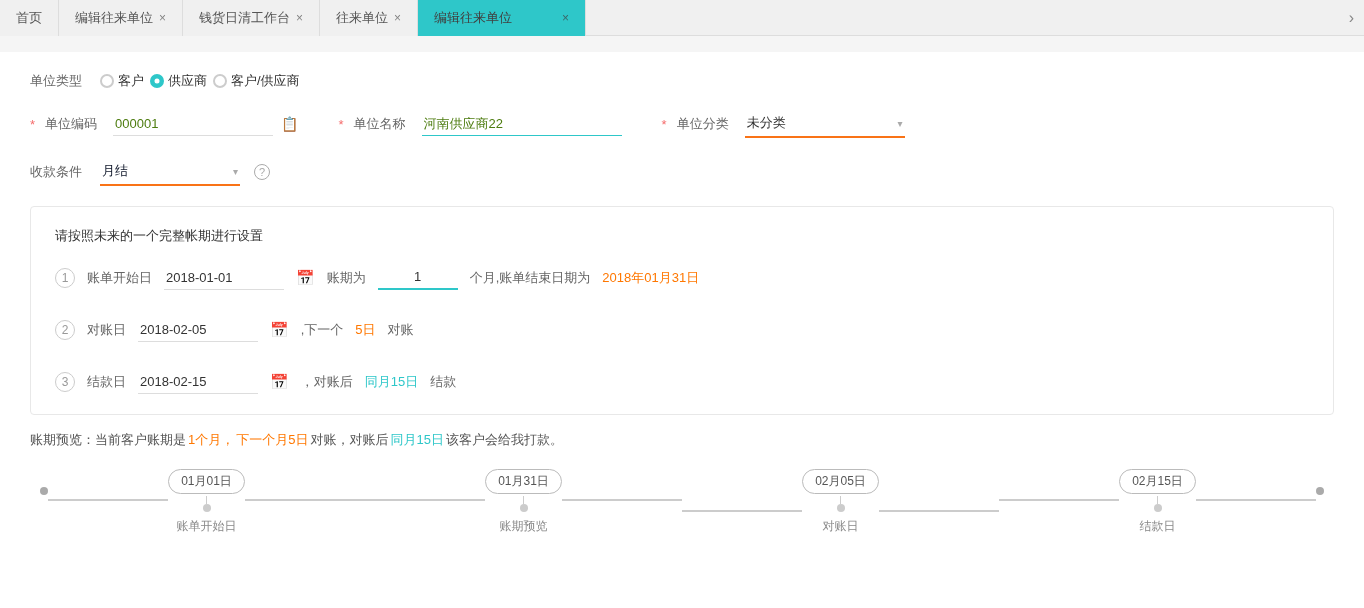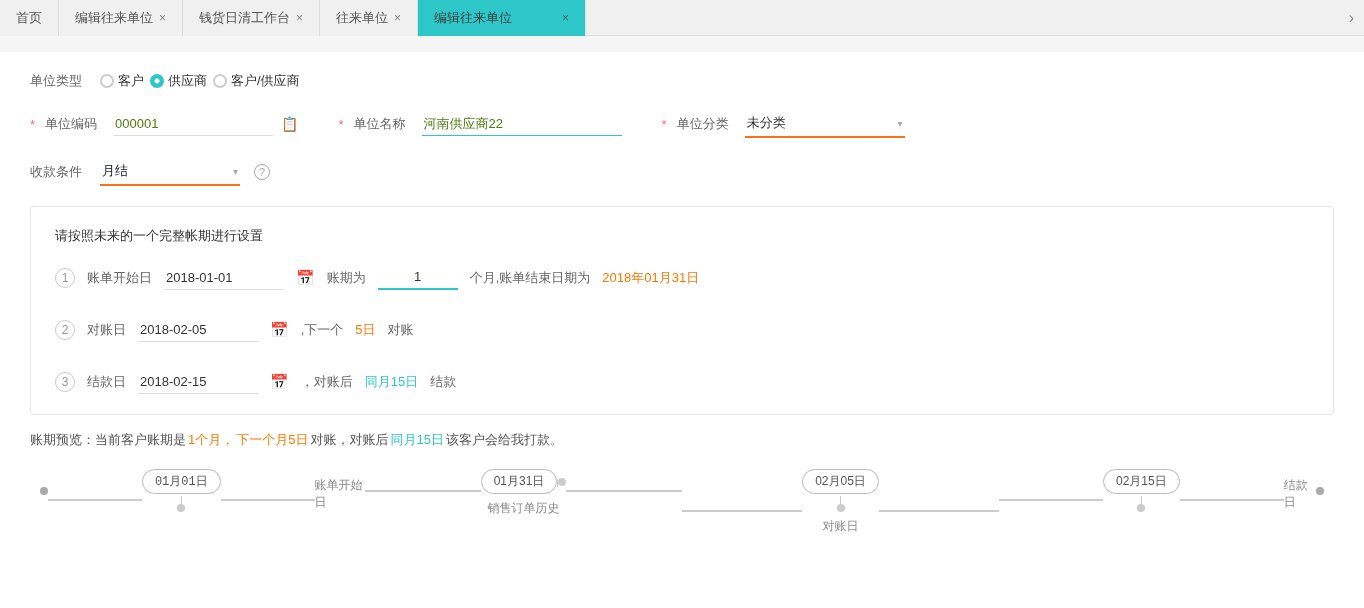--- a/index.html
+++ b/index.html
@@ -374,60 +374,60 @@
     <span class="highlight-teal">同月15日</span>
     <span>该客户会给我打款。</span>
   </div>
 
   <div style="display:flex; align-items:flex-start; width:100%; padding: 0 10px;">
 
     <div style="display:flex;flex-direction:column;align-items:center;padding-top:18px;">
       <div style="width:8px;height:8px;border-radius:50%;background:#aaa;"></div>
     </div>
 
-    <div style="flex:1;display:flex;flex-direction:row;align-items:center;font-family:Liberation Mono, monospace;">
+    <div style="flex:1;display:flex;flex-direction:column;align-items:center;">
       <div style="display:flex;align-items:center;width:100%;">
         <div style="flex:1;height:2px;background:#ccc;margin-top:18px;"></div>
         <div style="display:flex;flex-direction:column;align-items:center;">
           <div style="border:1px solid #bbb;border-radius:20px;padding:3px 12px;font-size:12px;color:#555;background:#fff;white-space:nowrap;">01月01日</div>
           <div style="width:1px;height:8px;background:#ccc;margin-top:2px;"></div>
           <div style="width:8px;height:8px;border-radius:50%;background:#ccc;"></div>
         </div>
         <div style="flex:1;height:2px;background:#ccc;margin-top:18px;"></div>
       </div>
       <div style="font-size:12px;color:#888;margin-top:6px;">账单开始日</div>
     </div>
 
     <div style="flex:1;display:flex;flex-direction:column;align-items:center;">
       <div style="display:flex;align-items:center;width:100%;">
         <div style="flex:1;height:2px;background:#ccc;margin-top:18px;"></div>
-        <div style="display:flex;flex-direction:row;align-items:center;">
+        <div style="display:flex;flex-direction:column;align-items:center;">
           <div style="border:1px solid #bbb;border-radius:20px;padding:3px 12px;font-size:12px;color:#555;background:#fff;white-space:nowrap;">01月31日</div>
           <div style="width:1px;height:8px;background:#ccc;margin-top:2px;"></div>
           <div style="width:8px;height:8px;border-radius:50%;background:#ccc;"></div>
         </div>
         <div style="flex:1;height:2px;background:#ccc;margin-top:18px;"></div>
       </div>
-      <div style="font-size:12px;color:#888;margin-top:6px;">销售订单历史</div>
+      <div style="font-size:12px;color:#888;margin-top:6px;">账期预览</div>
     </div>
 
     <div style="flex:1;display:flex;flex-direction:column;align-items:center;">
       <div style="display:flex;align-items:flex-end;width:100%;">
         <div style="flex:1;height:2px;background:#ccc;margin-top:18px;"></div>
         <div style="display:flex;flex-direction:column;align-items:center;">
           <div style="border:1px solid #bbb;border-radius:20px;padding:3px 12px;font-size:12px;color:#555;background:#fff;white-space:nowrap;">02月05日</div>
           <div style="width:1px;height:8px;background:#ccc;margin-top:2px;"></div>
           <div style="width:8px;height:8px;border-radius:50%;background:#ccc;"></div>
         </div>
         <div style="flex:1;height:2px;background:#ccc;margin-top:18px;"></div>
       </div>
       <div style="font-size:12px;color:#888;margin-top:6px;">对账日</div>
     </div>
 
-    <div style="flex:1;display:flex;flex-direction:row;align-items:center;">
+    <div style="flex:1;display:flex;flex-direction:column;align-items:center;">
       <div style="display:flex;align-items:center;width:100%;">
         <div style="flex:1;height:2px;background:#ccc;margin-top:18px;"></div>
         <div style="display:flex;flex-direction:column;align-items:center;">
           <div style="border:1px solid #bbb;border-radius:20px;padding:3px 12px;font-size:12px;color:#555;background:#fff;white-space:nowrap;">02月15日</div>
           <div style="width:1px;height:8px;background:#ccc;margin-top:2px;"></div>
           <div style="width:8px;height:8px;border-radius:50%;background:#ccc;"></div>
         </div>
         <div style="flex:1;height:2px;background:#ccc;margin-top:18px;"></div>
       </div>
       <div style="font-size:12px;color:#888;margin-top:6px;">结款日</div>

